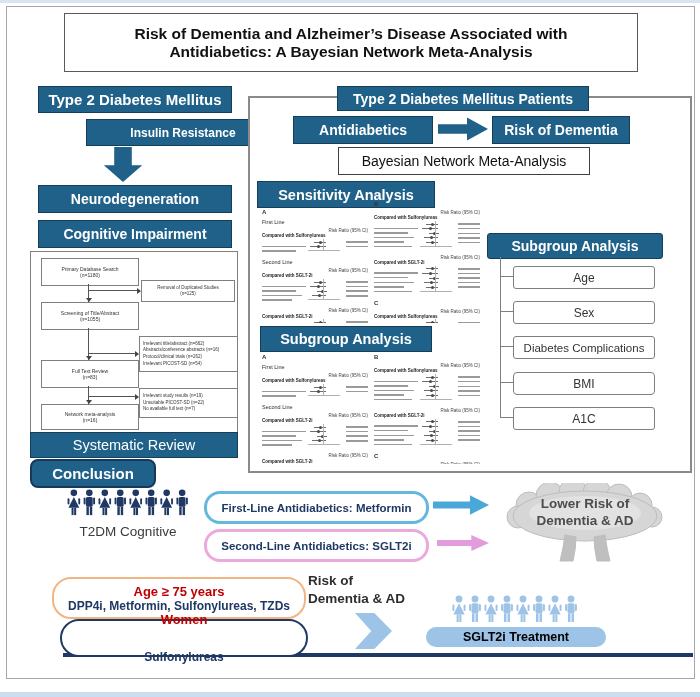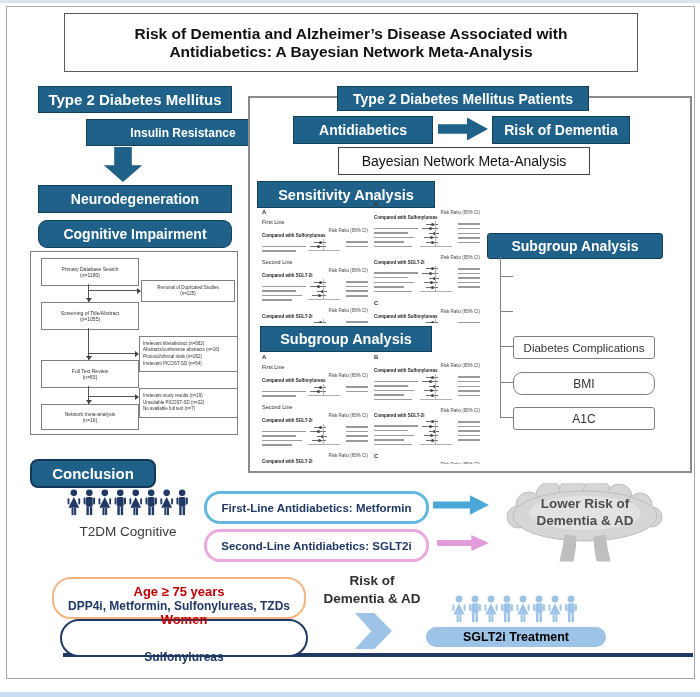--- a/index.html
+++ b/index.html
@@ -61,21 +61,21 @@
     <span>Type 2 Diabetes Mellitus</span>
   </div>
   <div class="abs teal" style="left:38px;top:119px;width:192px;height:25px;font-size:12px;margin-left:48px;">
     <span>Insulin Resistance</span>
   </div>
   <div class="abs" style="left:103px;top:147px;width:40px;height:35px;background:var(--teal);
               clip-path:polygon(28% 0,72% 0,72% 52%,98% 52%,50% 100%,2% 52%,28% 52%);"></div>
   <div class="abs teal" style="left:38px;top:185px;width:192px;height:26px;font-size:14px;">
     <span>Neurodegeneration</span>
   </div>
-  <div class="abs teal" style="left:38px;top:220px;width:192px;height:26px;font-size:14px;border-radius:9px;">
+  <div class="abs teal" style="left:38px;top:220px;width:192px;height:26px;font-size:14px;">
     <span>Cognitive Impairment</span>
   </div>
 
   <div class="abs" style="left:30px;top:251px;width:206px;height:182px;border:1px solid #808080;background:#fff;">
     <div class="abs wbox" style="left:10px;top:6px;width:96px;height:26px;font-size:5px;line-height:1.3;">
       <span>Primary Database Search</span>
       <span>(n=1180)</span>
     </div>
     <div class="abs wbox" style="left:110px;top:28px;width:92px;height:20px;font-size:4.5px;line-height:1.3;">
       <span>Removal of Duplicated Studies</span>
@@ -111,20 +111,23 @@
     <div class="ah-d" style="left:54.5px;top:46px;"></div>
     <div class="pline" style="left:57px;top:76px;width:1px;height:32px;"></div>
     <div class="pline" style="left:57px;top:101px;width:47px;height:1px;"></div>
     <div class="ah-r" style="left:104px;top:98.5px;"></div>
     <div class="ah-d" style="left:54.5px;top:104px;"></div>
     <div class="pline" style="left:57px;top:134px;width:1px;height:18px;"></div>
     <div class="pline" style="left:57px;top:144px;width:47px;height:1px;"></div>
     <div class="ah-r" style="left:104px;top:141.5px;"></div>
     <div class="ah-d" style="left:54.5px;top:148px;"></div>
   </div>
+  <div class="abs teal" style="left:30px;top:432px;width:206px;height:24px;font-size:14.5px;font-weight:normal;">
+    <span>Systematic Review</span>
+  </div>
   <div class="abs teal" style="left:30px;top:459px;width:122px;height:25px;font-size:15px;border-radius:8px;border:2px solid #15395a;">
     <span>Conclusion</span>
   </div>
 
   <div class="abs" style="left:248px;top:96px;width:440px;height:373px;border:2px solid #8a8a8a;background:#fff;"></div>
   <div class="abs teal" style="left:337px;top:86px;width:250px;height:23px;font-size:14px;">
     <span>Type 2 Diabetes Mellitus Patients</span>
   </div>
   <div class="abs teal" style="left:293px;top:116px;width:138px;height:26px;font-size:14px;">
     <span>Antidiabetics</span>
@@ -424,24 +427,30 @@
 
   <div class="abs teal" style="left:487px;top:233px;width:174px;height:24px;font-size:14px;border-radius:3px;">
     <span>Subgroup Analysis</span>
   </div>
   <div class="abs" style="left:500px;top:257px;width:1px;height:160px;background:#7f7f7f;"></div>
   <div class="abs" style="left:500px;top:276px;width:13px;height:1px;background:#7f7f7f;"></div>
   <div class="abs" style="left:500px;top:311px;width:13px;height:1px;background:#7f7f7f;"></div>
   <div class="abs" style="left:500px;top:346px;width:13px;height:1px;background:#7f7f7f;"></div>
   <div class="abs" style="left:500px;top:382px;width:13px;height:1px;background:#7f7f7f;"></div>
   <div class="abs" style="left:500px;top:417px;width:13px;height:1px;background:#7f7f7f;"></div>
+  <div class="abs wbox" style="left:513px;top:266px;width:140px;height:21px;font-size:12px;border-radius:3px;">
+    <span>Age</span>
+  </div>
+  <div class="abs wbox" style="left:513px;top:301px;width:140px;height:21px;font-size:12px;border-radius:3px;">
+    <span>Sex</span>
+  </div>
   <div class="abs wbox" style="left:513px;top:336px;width:140px;height:21px;font-size:11.5px;border-radius:3px;">
     <span>Diabetes Complications</span>
   </div>
-  <div class="abs wbox" style="left:513px;top:372px;width:140px;height:21px;font-size:12px;border-radius:9px;">
+  <div class="abs wbox" style="left:513px;top:372px;width:140px;height:21px;font-size:12px;border-radius:4px;">
     <span>BMI</span>
   </div>
   <div class="abs wbox" style="left:513px;top:407px;width:140px;height:21px;font-size:12px;border-radius:3px;">
     <span>A1C</span>
   </div>
 
   <svg class="abs people" style="left:66px;top:489px;" width="124" height="29" viewBox="0 0 128 30" fill="#1F3864">
       <use href="#person-f" x="0"></use>
       <use href="#person-m" x="16"></use>
       <use href="#person-f" x="32"></use>
@@ -489,21 +498,21 @@
 
   <div class="abs pill2" style="left:52px;top:577px;width:250px;height:38px;border:2.5px solid var(--peach);">
     <span style="color:var(--red);font-size:13px;">Age ≥ 75 years</span>
     <span style="color:var(--navy);font-size:12px;">DPP4i, Metformin, Sulfonylureas, TZDs</span>
   </div>
   <div class="abs pill2" style="left:60px;top:619px;width:244px;height:34px;border:2.5px solid var(--navy);gap:23px;">
     <span style="color:var(--red);font-size:13px;">Women</span>
     <span style="color:var(--navy);font-size:12px;">Sulfonylureas</span>
   </div>
 
-  <div class="abs" style="left:308px;top:572px;width:128px;text-align:center;font-weight:bold;color:#2e2e2e;font-size:13.5px;line-height:1.3;">
+  <div class="abs" style="left:308px;top:572px;width:128px;font-weight:bold;color:#2e2e2e;font-size:13.5px;line-height:1.3;">
     <span style="display:block;">Risk of</span>
     <span style="display:block;">Dementia &amp; AD</span>
   </div>
   <div class="abs" style="left:355px;top:613px;width:37px;height:36px;background:var(--lblue);
               clip-path:polygon(0 0,52% 0,100% 50%,52% 100%,0 100%,44% 50%);"></div>
 
   <svg class="abs people" style="left:450px;top:595px;" width="130" height="30" viewBox="0 0 128 30" fill="#9DC3E6">
       <use href="#person-f" x="0"></use>
       <use href="#person-m" x="16"></use>
       <use href="#person-f" x="32"></use>

